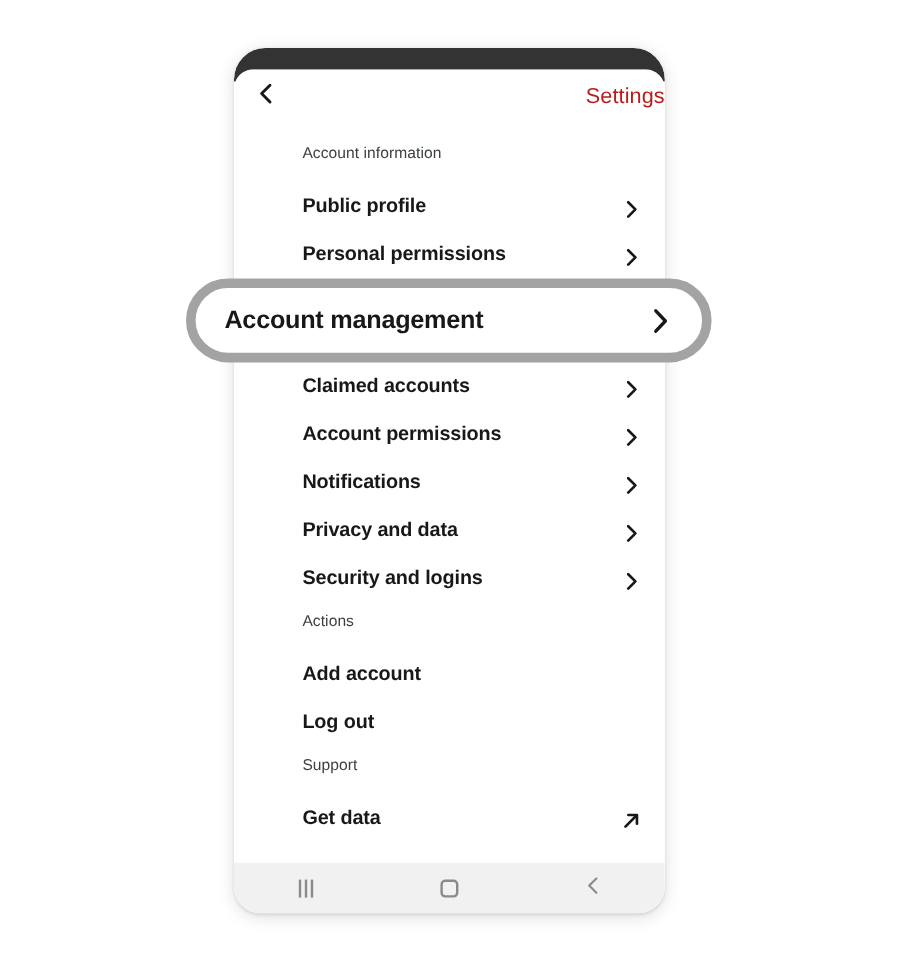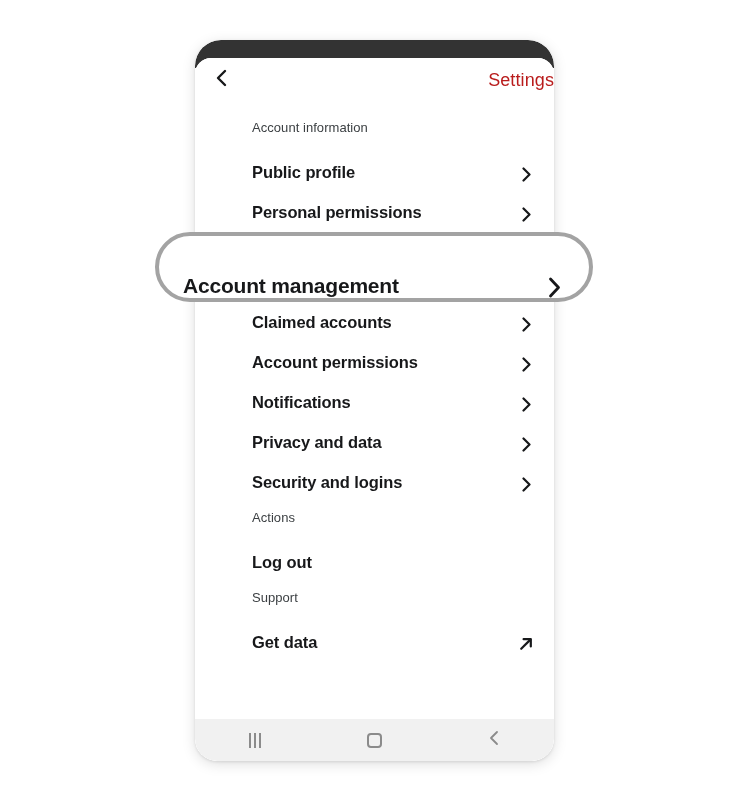--- a/index.html
+++ b/index.html
@@ -121,25 +121,25 @@
   .highlight-gap { height: 70px; }
 
   
   .highlight-ring {
     position: absolute;
     left: 155px;
     top: 232px;
     width: 438px;
     height: 70px;
     box-sizing: border-box;
-    border: 4px solid #a3a3a3;
+    border: 8px solid #a3a3a3;
     border-radius: 38px;
     background: #ffffff;
     display: flex;
-    align-items: flex-end;
+    align-items: center;
     justify-content: space-between;
     padding: 0 24px 0 24px;
     cursor: pointer;
     z-index: 30;
   }
   .highlight-label {
     font-size: 21px;
     font-weight: bold;
     color: #17181a;
     letter-spacing: -0.2px;
@@ -275,20 +275,23 @@
         <span class="row-label">Security and logins</span>
         <span class="row-chevron">
           <svg width="11" height="15" viewBox="0 0 11 15" aria-hidden="true">
             <path d="M2.5 1.5 L8.5 7.5 L2.5 13.5" fill="none" stroke="#17181a" stroke-width="2.2" stroke-linecap="round" stroke-linejoin="round"></path>
           </svg>
         </span>
       </div>
 
       <div class="section-label">Actions</div>
 
+      <div class="row">
+        <span class="row-label">Add account</span>
+      </div>
 
       <div class="row">
         <span class="row-label">Log out</span>
       </div>
 
       <div class="section-label">Support</div>
 
       <div class="row">
         <span class="row-label">Get data</span>
         <span class="row-chevron">

